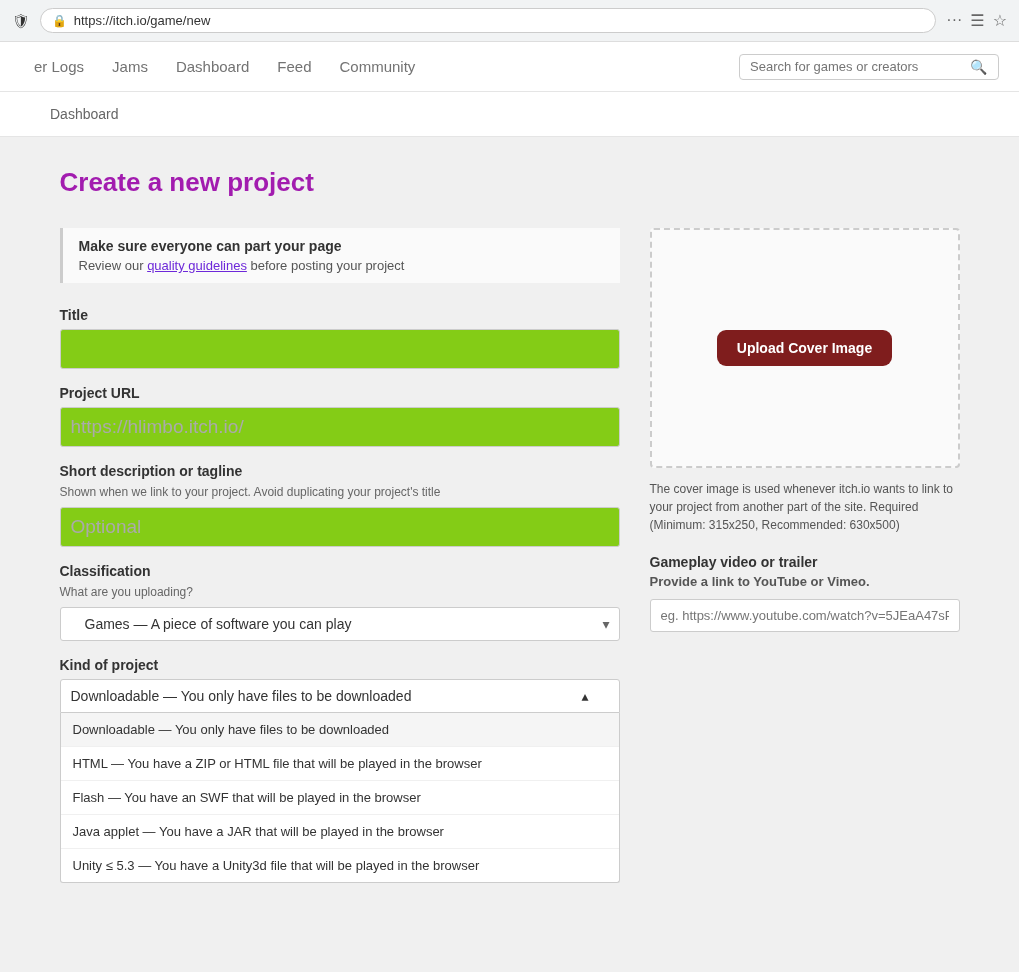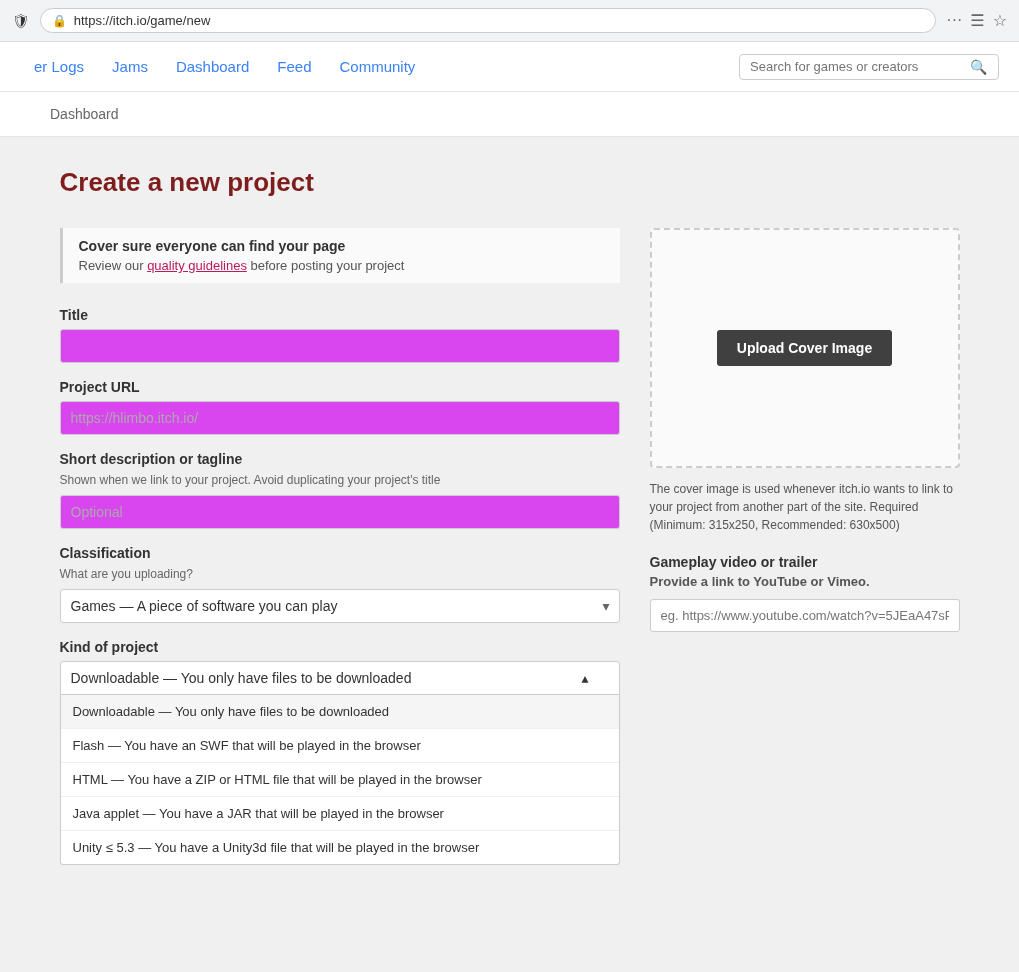--- a/index.html
+++ b/index.html
@@ -38,21 +38,21 @@
       align-items: center;
       gap: 0;
       height: 50px;
     }
     .nav-item {
       padding: 16px 14px;
       height: 54px;
       display: flex;
       align-items: center;
       font-size: 15px;
-      color: #3b82f6;
+      color: #737373;
       cursor: pointer;
       text-decoration: none;
     }
     .search-bar {
       margin-left: auto;
       display: flex;
       align-items: center;
       border: 1px solid #ccc;
       border-radius: 4px;
       padding: 4px 10px;
@@ -88,21 +88,21 @@
     
     .main-container {
       max-width: 1000px;
       margin: 0 auto;
       padding: 30px 50px;
     }
 
     .page-title {
       font-size: 26px;
       font-weight: 700;
-      color: #7f1d1d;
+      color: #a21caf;
       margin-bottom: 30px;
     }
 
     
     .form-layout {
       display: flex;
       gap: 30px;
       align-items: flex-start;
     }
 
@@ -126,21 +126,21 @@
     .info-box .info-title {
       font-weight: 600;
       margin-bottom: 4px;
       font-size: 14px;
     }
     .info-box .info-text {
       font-size: 13px;
       color: #555;
     }
     .info-box .info-text a {
-      color: #be185d;
+      color: #6d28d9;
       text-decoration: underline;
     }
 
     
     .form-group {
       margin-bottom: 16px;
     }
     .form-label {
       display: block;
       font-weight: 600;
@@ -151,36 +151,36 @@
     .form-sublabel {
       font-size: 12px;
       color: #666;
       margin-bottom: 8px;
     }
     .form-input {
       width: 100%;
       border: 1px solid #ccc;
       border-radius: 3px;
       padding: 8px 10px;
-      font-size: 14px;
-      color: #333;
-      background: #d946ef;
+      font-size: 19px;
+      color: #333;
+      background: #84cc16;
       outline: none;
     }
     .form-input::placeholder { color: #aaa; }
 
     
     .select-wrapper {
       position: relative;
     }
     .form-select {
       width: 100%;
       border: 1px solid #ccc;
       border-radius: 3px;
-      padding: 8px 30px 8px 10px;
+      padding: 8px 30px 8px 24px;
       font-size: 14px;
       color: #333;
       background: #fff;
       appearance: none;
       outline: none;
       cursor: pointer;
     }
     .select-arrow {
       position: absolute;
       right: 10px;
@@ -230,24 +230,24 @@
       border: 2px dashed #ccc;
       border-radius: 4px;
       min-height: 240px;
       display: flex;
       align-items: center;
       justify-content: center;
       background: #fafafa;
       margin-bottom: 12px;
     }
     .upload-cover-btn {
-      background: #404040;
+      background: #7f1d1d;
       color: white;
       border: none;
-      border-radius: 3px;
+      border-radius: 9px;
       padding: 10px 20px;
       font-size: 14px;
       font-weight: 600;
       cursor: pointer;
     }
     .cover-image-note {
       font-size: 12px;
       color: #555;
       line-height: 1.5;
       margin-bottom: 20px;
@@ -327,21 +327,21 @@
   </div>
 
   <div class="main-container">
     <h1 class="page-title">Create a new project</h1>
 
     <div class="form-layout">
 
       <div class="form-left">
 
         <div class="info-box">
-          <div class="info-title">Cover sure everyone can find your page</div>
+          <div class="info-title">Make sure everyone can part your page</div>
           <div class="info-text">
             <span>Review our </span><a href="#">quality guidelines</a><span> before posting your project</span>
           </div>
         </div>
 
         <div class="form-group">
           <label class="form-label">Title</label>
           <input type="text" class="form-input" value="" style="">
         </div>
 
@@ -369,22 +369,22 @@
 
         <div class="form-group">
           <label class="form-label">Kind of project</label>
           <div class="kind-select-wrapper">
             <div class="kind-select-display">
               <span>Downloadable — You only have files to be downloaded</span>
               <span>▴</span>
             </div>
             <div class="kind-dropdown">
               <div class="kind-option highlighted">Downloadable — You only have files to be downloaded</div>
+              <div class="kind-option">HTML — You have a ZIP or HTML file that will be played in the browser</div>
               <div class="kind-option">Flash — You have an SWF that will be played in the browser</div>
-              <div class="kind-option">HTML — You have a ZIP or HTML file that will be played in the browser</div>
               <div class="kind-option">Java applet — You have a JAR that will be played in the browser</div>
               <div class="kind-option">Unity ≤ 5.3 — You have a Unity3d file that will be played in the browser</div>
             </div>
           </div>
         </div>
       </div>
 
       <div class="form-right">
         
         <div class="cover-image-box">

